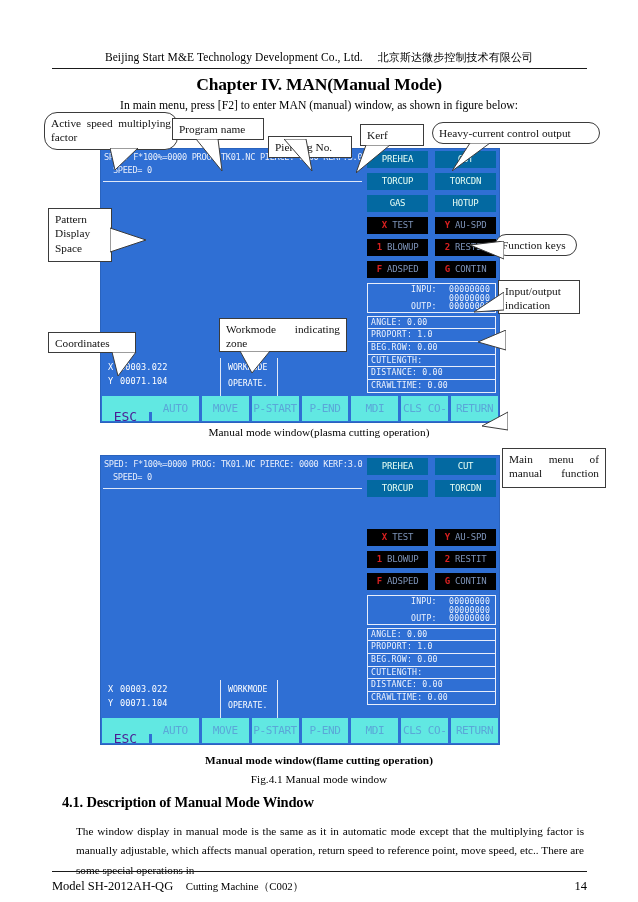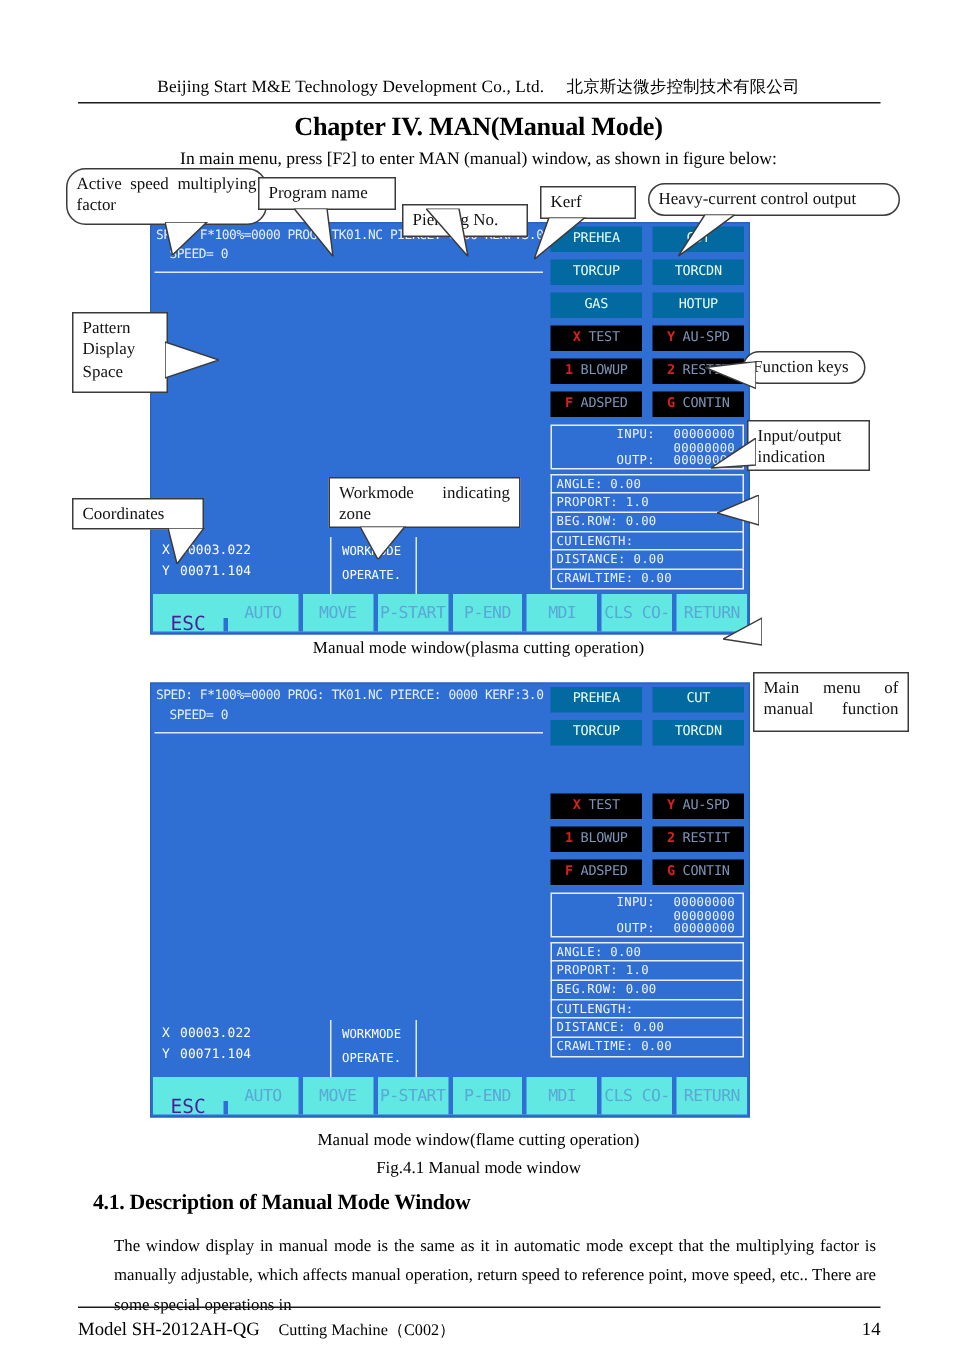--- a/index.html
+++ b/index.html
@@ -389,21 +389,21 @@
         <div class="menu-item">AUTO</div>
         <div class="menu-item">MOVE</div>
         <div class="menu-item">P-START</div>
         <div class="menu-item">P-END</div>
         <div class="menu-item">MDI</div>
         <div class="menu-item">CLS CO-</div>
         <div class="menu-item">RETURN</div>
       </div>
   </div>
 
-  <div class="caption" style="top:754px;">Manual mode window(flame cutting operation)</div>
+  <div class="caption" style="top:754px;font-weight:bold;">Manual mode window(flame cutting operation)</div>
   <div class="caption" style="top:773px;">Fig.4.1 Manual mode window</div>
 
   <div class="sec-title" style="top:794px;">4.1. Description of Manual Mode Window</div>
   <div class="body-p" style="top:822px;">The window display in manual mode is the same as it in automatic mode except that the multiplying factor is manually adjustable, which affects manual operation, return speed to reference point, move speed, etc.. There are some special operations in</div>
 
   <div class="hrule-bot"></div>
   <div class="footer">
     <div class="model">
       <span>Model SH-2012AH-QG</span>
       &nbsp;&nbsp;

